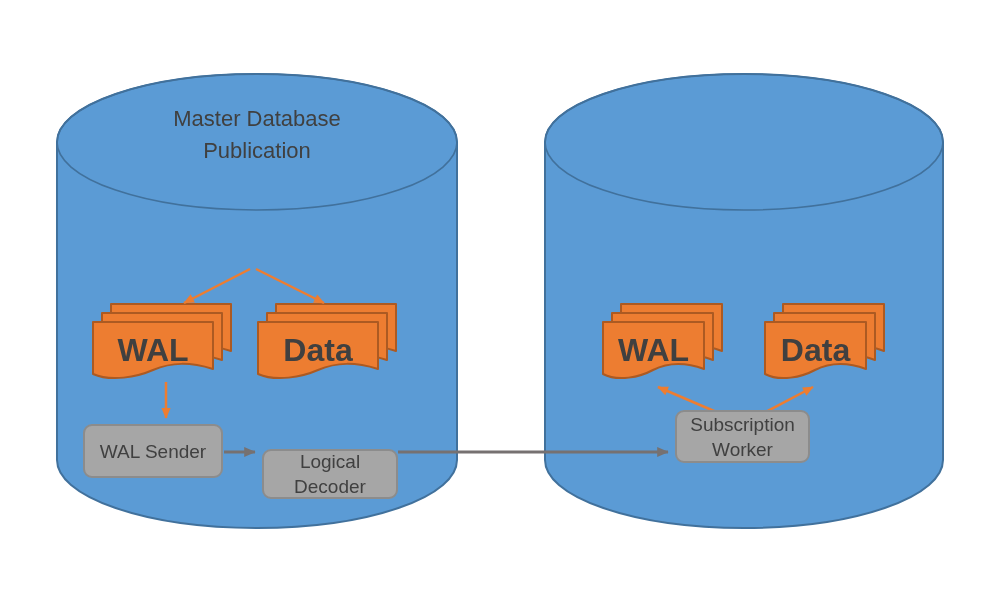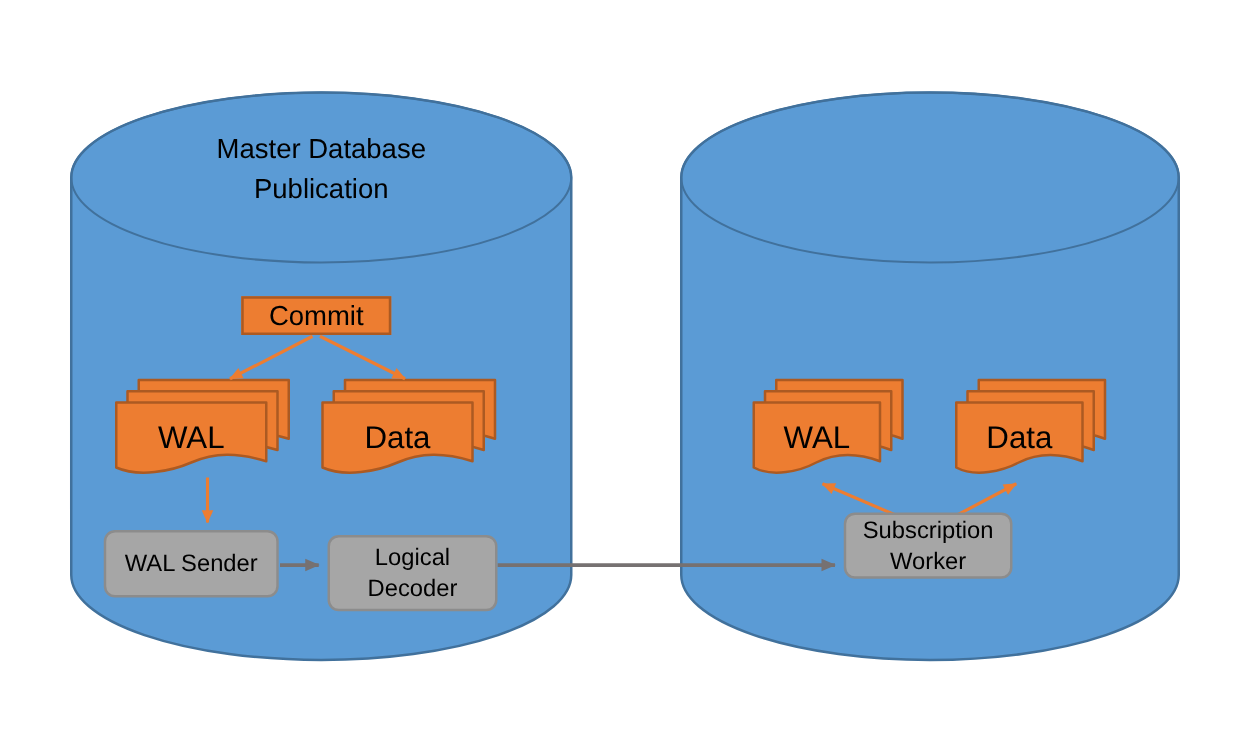--- a/index.html
+++ b/index.html
@@ -15,21 +15,21 @@
     background: #ffffff;
     overflow: hidden;
   }
   .stage svg {
     position: absolute;
     left: 0;
     top: 0;
   }
   .overlay {
     position: absolute;
-    color: #000000;
+    color: #404040;
   }
   .title {
     width: 230px;
     text-align: center;
     font-size: 22px;
     line-height: 32px;
     white-space: normal;
   }
   .commit {
     left: 193px;
@@ -42,21 +42,22 @@
     display: flex;
     align-items: center;
     justify-content: center;
     font-size: 22px;
   }
   .doclabel {
     height: 56px;
     display: flex;
     align-items: center;
     justify-content: center;
-    font-size: 25px;
+    font-size: 32px;
+    font-weight: bold;
   }
   .graybox {
     background: #A6A6A6;
     border: 2px solid #8C8C8C;
     border-radius: 9px;
     box-sizing: border-box;
     display: flex;
     align-items: center;
     justify-content: center;
     text-align: center;
@@ -125,29 +126,28 @@
 
     <g stroke-width="3" fill="none" stroke="#767171">
       <line x1="224" y1="452" x2="255" y2="452" marker-end="url(#ah-g)"></line>
       <line x1="398" y1="452" x2="668" y2="452" marker-end="url(#ah-g)"></line>
     </g>
   </svg>
 
   <div class="overlay title" style="left:142px; top:103px;">Master Database Publication</div>
 
 
-  <div class="overlay commit">Commit</div>
 
   <div class="overlay doclabel" style="left:93px;  top:322px; width:120px;">WAL</div>
 
   <div class="overlay doclabel" style="left:258px; top:322px; width:120px;">Data</div>
 
   <div class="overlay doclabel" style="left:603px; top:322px; width:101px;">WAL</div>
 
   <div class="overlay doclabel" style="left:765px; top:322px; width:101px;">Data</div>
 
   <div class="overlay graybox" style="left:83px; top:424px; width:140px; height:54px; padding:11px 6px;">WAL Sender</div>
 
-  <div class="overlay graybox" style="left:262px; top:428px; width:136px; height:61px; padding:0 8px;">Logical Decoder</div>
+  <div class="overlay graybox" style="left:262px; top:449px; width:136px; height:50px; padding:0 8px;">Logical Decoder</div>
 
   <div class="overlay graybox" style="left:675px; top:410px; width:135px; height:53px; padding:0 6px;">Subscription Worker</div>
 
 </div>
 
 </body></html>

